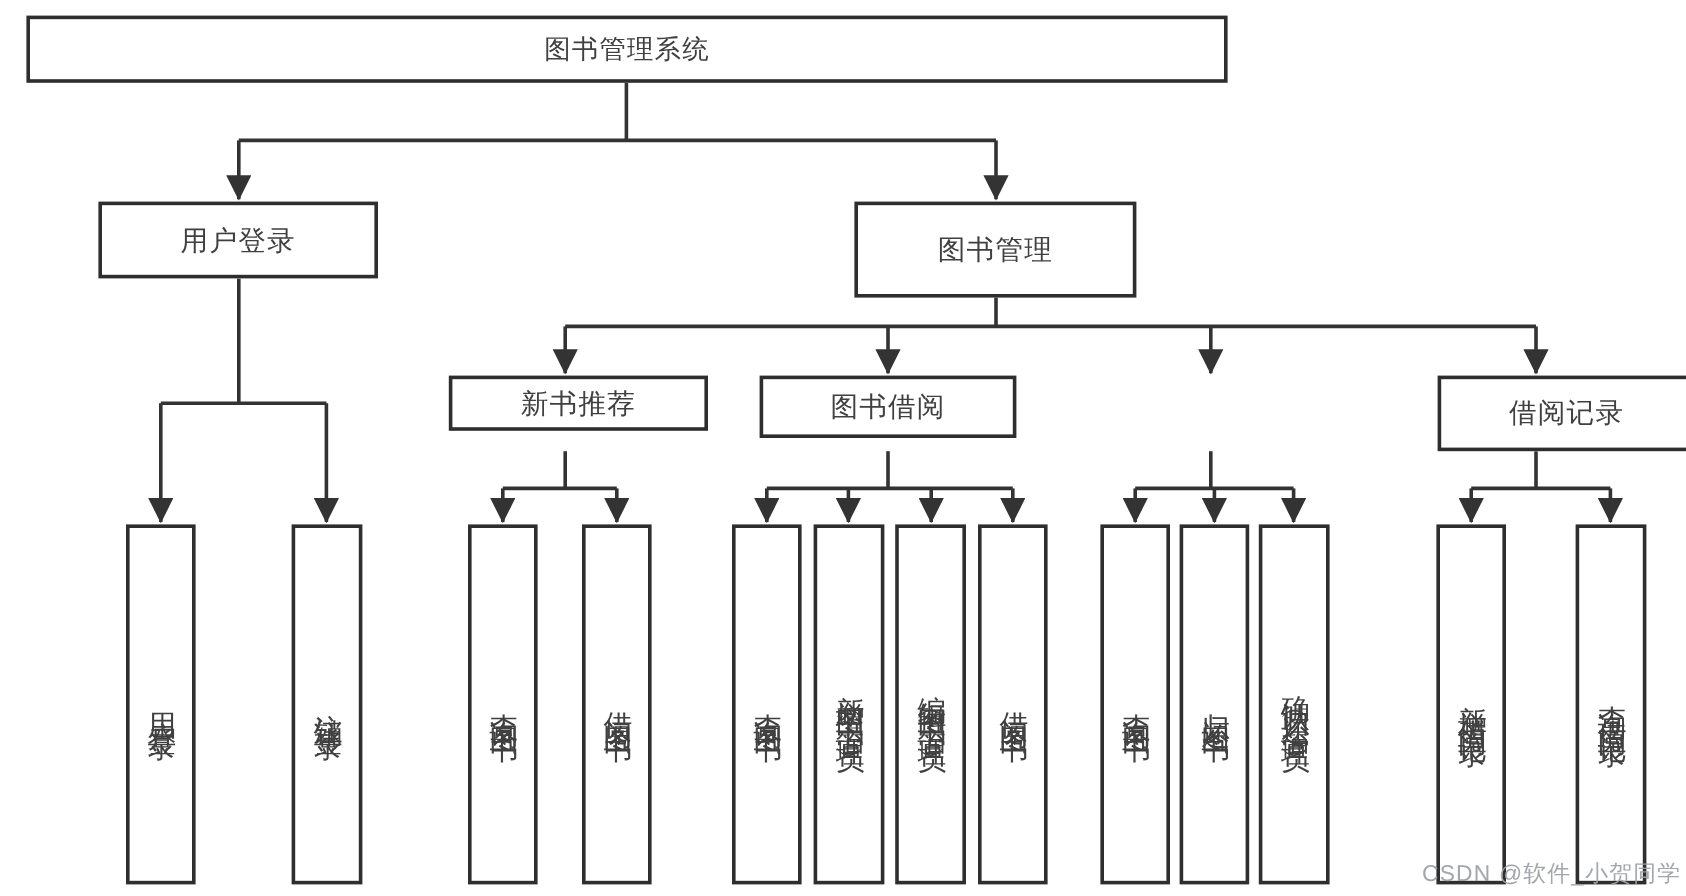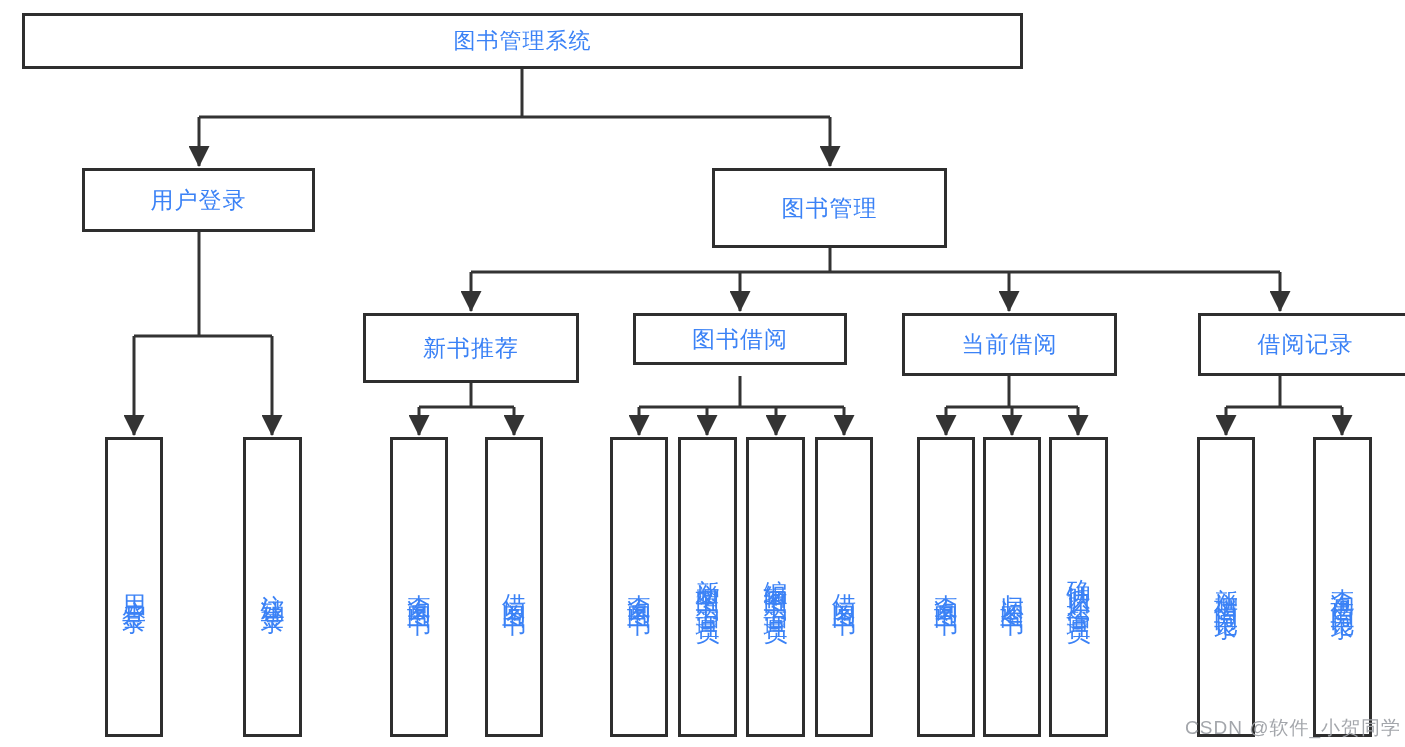--- a/index.html
+++ b/index.html
@@ -4,21 +4,21 @@
 <style>
   html,body{margin:0;padding:0;background:#ffffff;}
   #stage{
     position:relative;width:1405px;height:747px;background:#ffffff;overflow:hidden;
     font-family:"Liberation Sans","DejaVu Sans",sans-serif;
   }
   #wires{position:absolute;left:0;top:0;pointer-events:none;}
   .box{
     position:absolute;box-sizing:border-box;background:#ffffff;
     border:3px solid #2e2e2e;display:flex;align-items:center;justify-content:center;
-    color:#3b82f6;
+    color:#404040;
   }
   .hbox{font-size:23px;letter-spacing:1px;}
   .root{font-size:22px;}
   .vbox span{
     writing-mode:vertical-rl;text-orientation:mixed;
     font-size:24px;letter-spacing:6px;line-height:1;white-space:nowrap;
   }
   #watermark{
     position:absolute;right:4px;bottom:6px;font-size:19px;
     color:rgba(158,161,166,0.95);letter-spacing:1px;white-space:nowrap;text-align:center;
@@ -77,23 +77,22 @@
       <path d="M1226 407 V435" marker-end="url(#arrow)"></path>
       <path d="M1342 407 V435" marker-end="url(#arrow)"></path>
     </g>
   </svg>
 
   <div class="box hbox root" style="left:22px;top:13px;width:1001px;height:56px;">图书管理系统</div>
 
   <div class="box hbox" style="left:82px;top:168px;width:233px;height:64px;">用户登录</div>
   <div class="box hbox" style="left:712px;top:168px;width:235px;height:80px;">图书管理</div>
 
-  <div class="box hbox" style="left:363px;top:313px;width:216px;height:70px;">新书推荐</div>
+  <div class="box hbox" style="left:374px;top:313px;width:216px;height:46px;">新书推荐</div>
   <div class="box hbox" style="left:633px;top:313px;width:214px;height:52px;">图书借阅</div>
-  <div class="box hbox" style="left:902px;top:313px;width:215px;height:63px;">当前借阅</div>
   <div class="box hbox" style="left:1172px;top:313px;width:215px;height:63px;margin-left:26px;">借阅记录</div>
 
   <div class="box vbox" style="left:105px;top:437px;width:58px;height:300px;">
     <span>用户登录</span>
   </div>
   <div class="box vbox" style="left:243px;top:437px;width:59px;height:300px;">
     <span>注销登录</span>
   </div>
 
   <div class="box vbox" style="left:390px;top:437px;width:58px;height:300px;">

